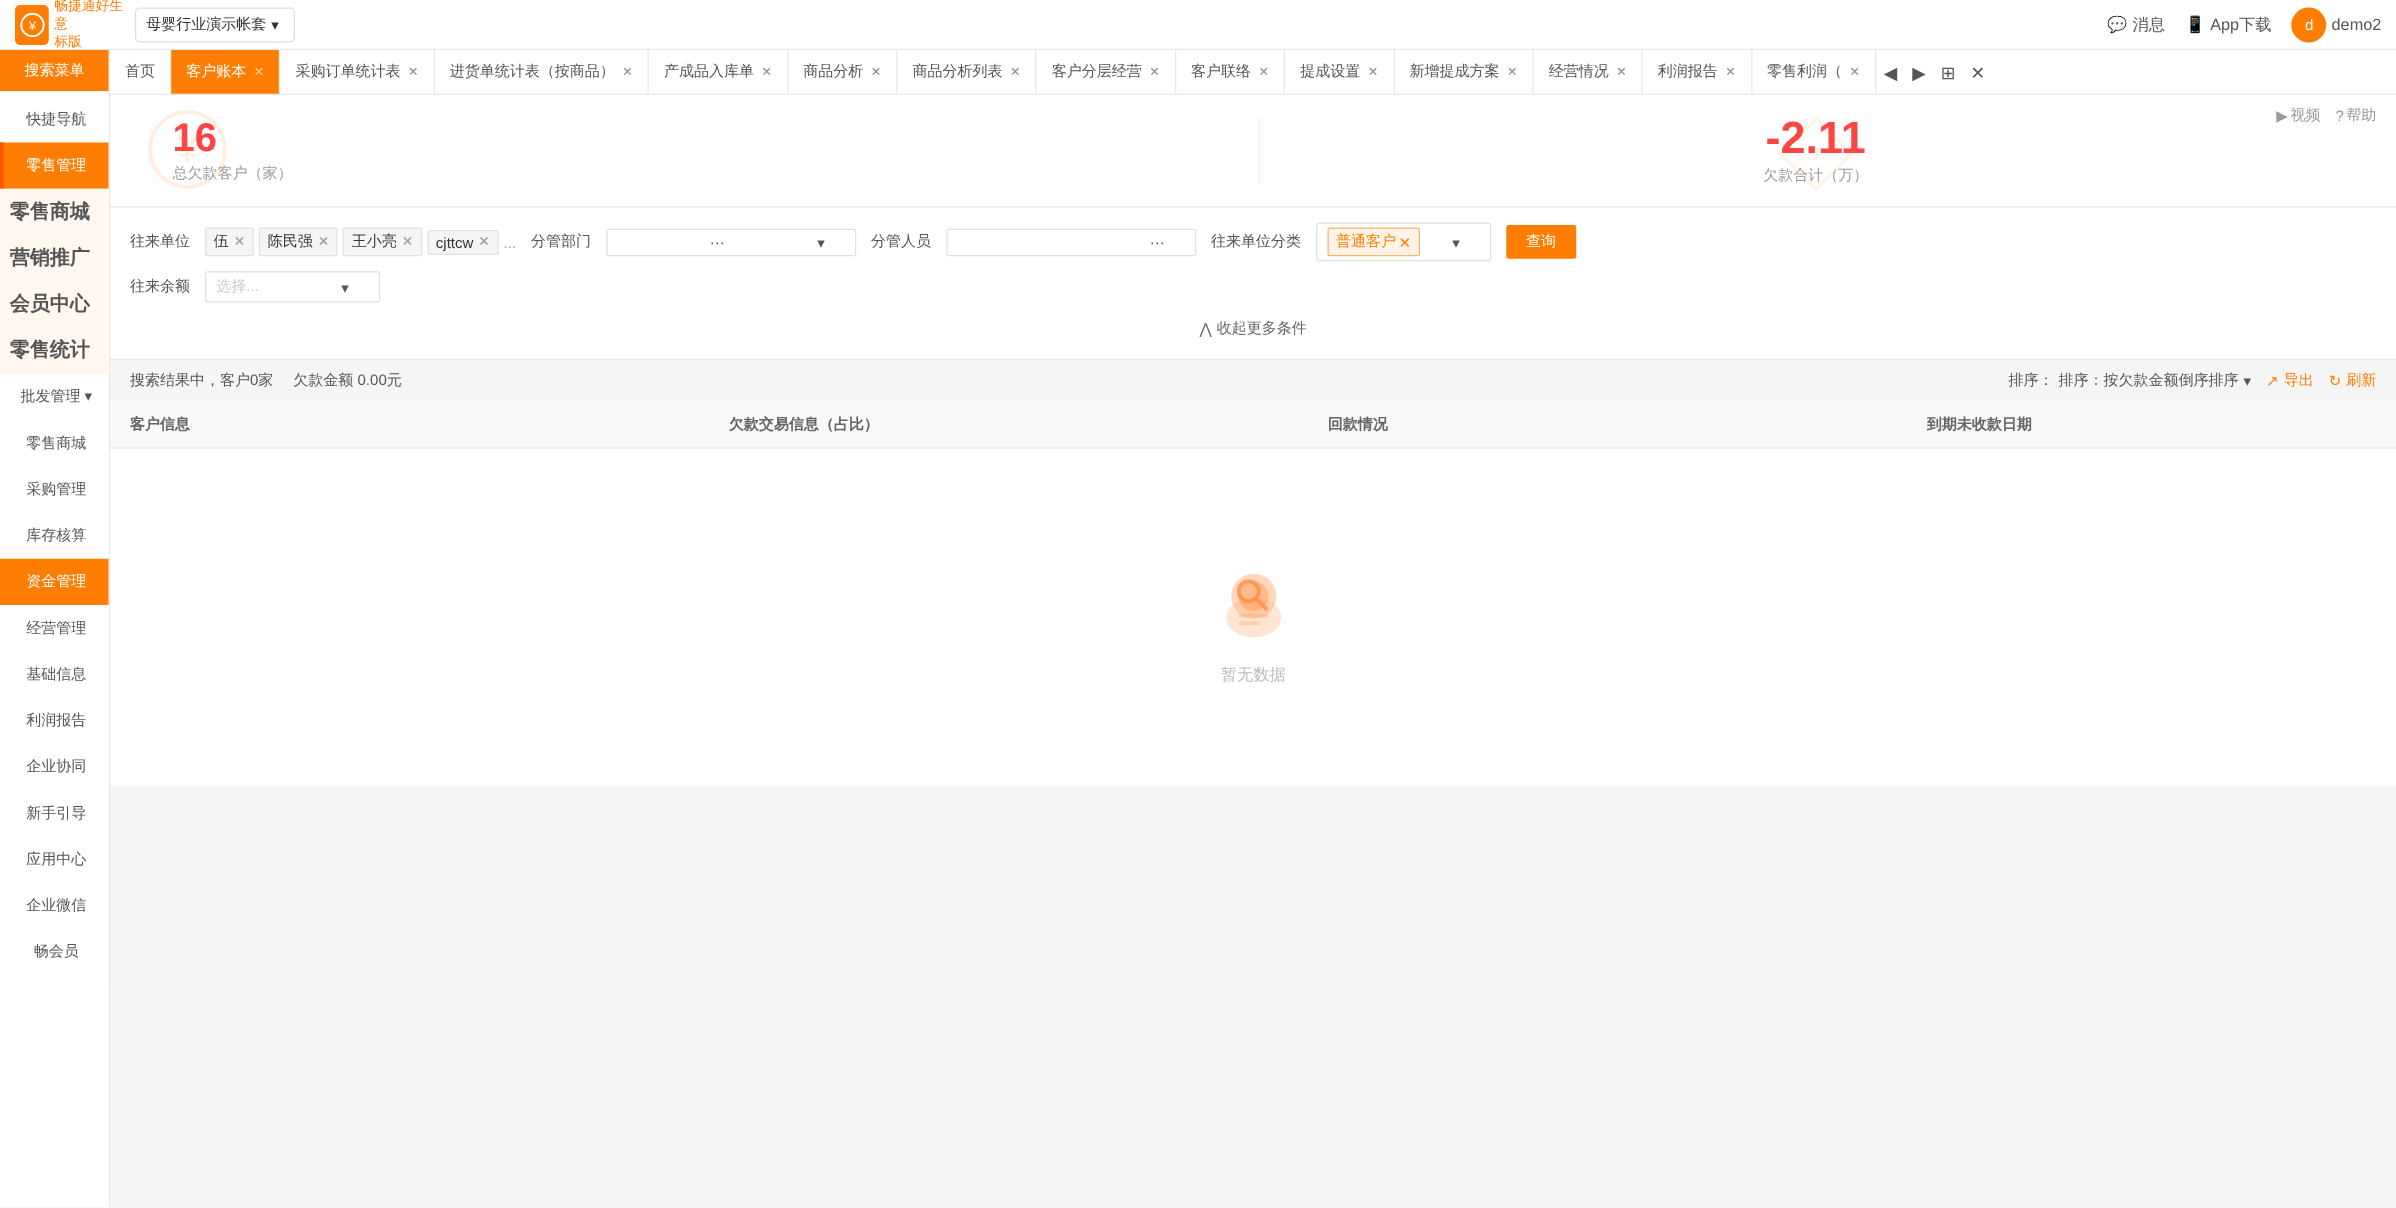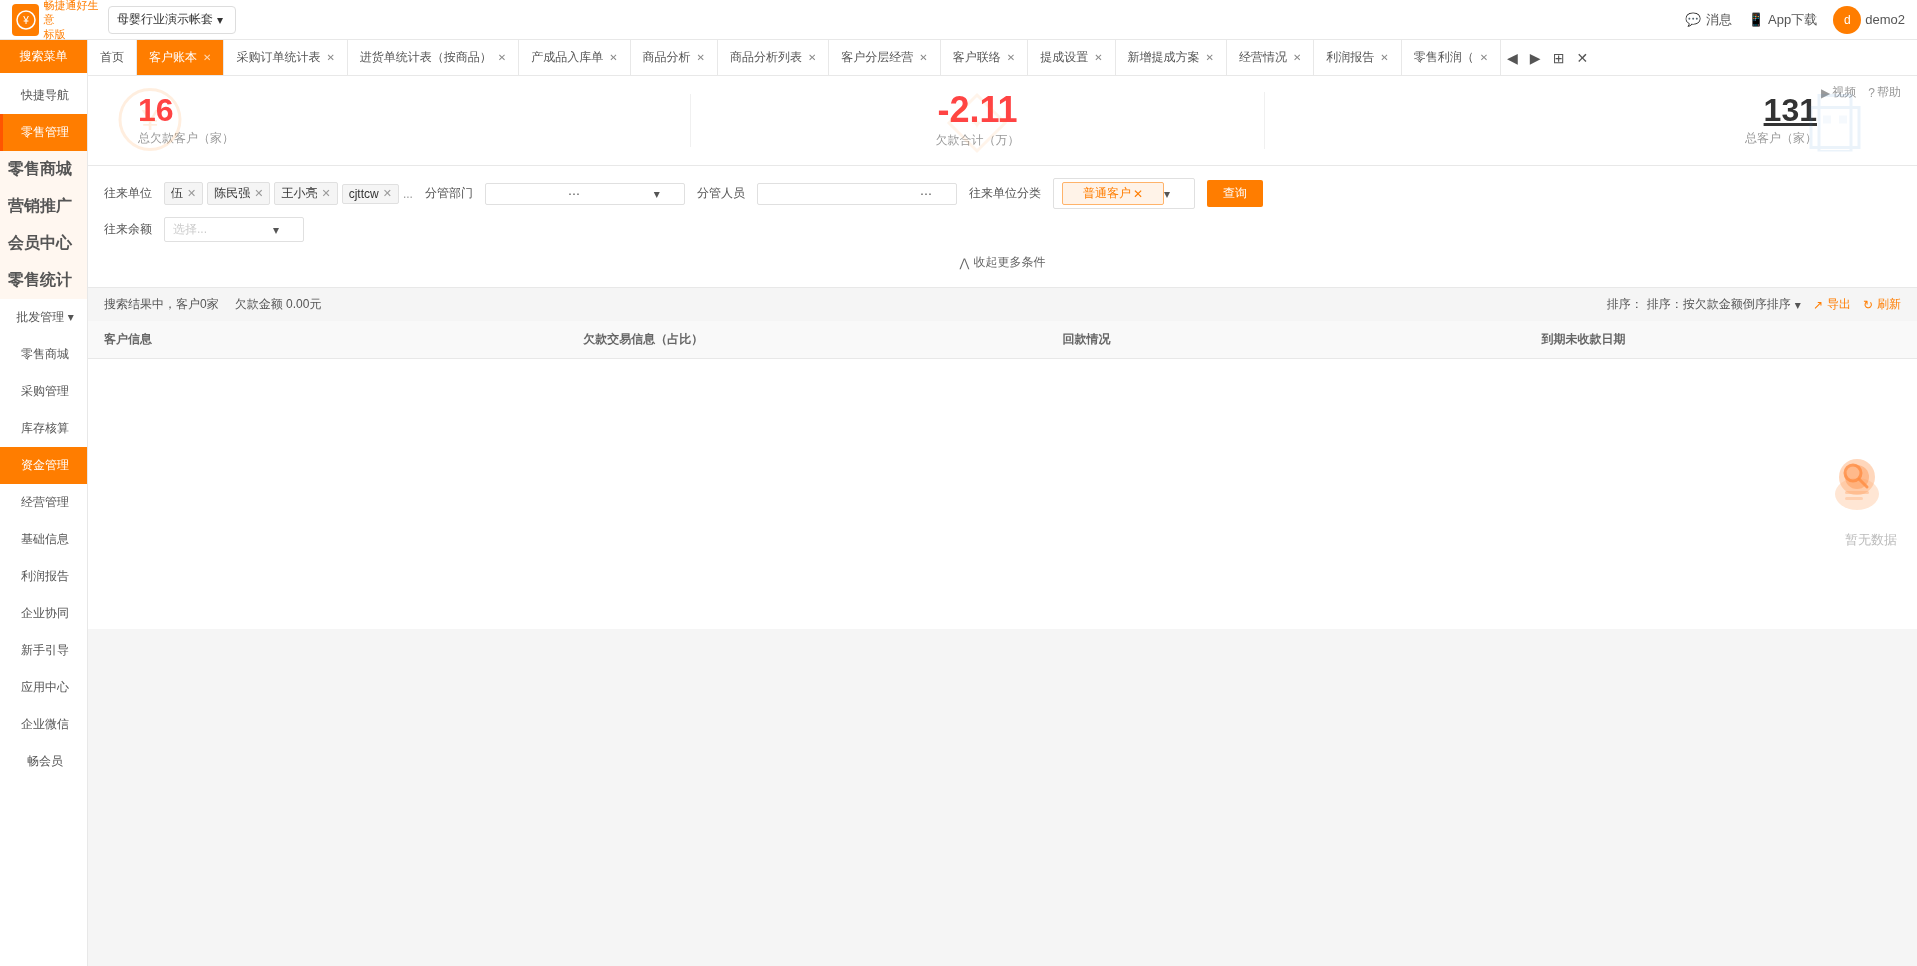--- a/index.html
+++ b/index.html
@@ -77,29 +77,29 @@
 
     
     .data-table { background: #fff; margin: 0; }
     .table-header { display: flex; align-items: center; background: #f9f9f9; border-bottom: 1px solid #e8e8e8; padding: 10px 16px; font-size: 12px; color: #666; font-weight: bold; }
     .col-customer { flex: 2; }
     .col-debt { flex: 2; }
     .col-repay { flex: 2; }
     .col-date { flex: 1.5; }
 
     
-    .empty-state { display: flex; flex-direction: column; align-items: flex-end; justify-content: center; padding: 80px 20px; }
+    .empty-state { display: flex; flex-direction: column; align-items: center; justify-content: center; padding: 80px 20px; }
     .empty-icon { width: 80px; height: 80px; margin-bottom: 12px; }
     .empty-text { font-size: 13px; color: #bbb; }
 
     
     .avatar { width: 28px; height: 28px; border-radius: 50%; background: #ff7d00; display: flex; align-items: center; justify-content: center; color: #fff; font-size: 12px; overflow: hidden; }
 
     
-    .selected-tag { background: #fff3e8; border: 1px solid #ffb36a; border-radius: 2px; padding: 2px 20px; font-size: 12px; display: flex; align-items: center; gap: 2px; color: #ff7d00; }
+    .selected-tag { background: #fff3e8; border: 1px solid #ffb36a; border-radius: 2px; padding: 2px 6px; font-size: 12px; display: flex; align-items: center; gap: 2px; color: #ff7d00; }
   </style>
 </head>
 <body>
 
 <div class="top-bar">
   <div class="logo-area">
     <div class="logo-icon">
       <svg width="20" height="20" viewBox="0 0 20 20" fill="none">
         <circle cx="10" cy="10" r="9" stroke="#fff" stroke-width="1.5"></circle>
         <text x="10" y="14" text-anchor="middle" fill="#fff" font-size="10">¥</text>
@@ -275,33 +275,20 @@
           <div style="position:absolute;left:50%;transform:translateX(-50%);opacity:0.08;top:50%;margin-top:-30px;">
             <svg width="64" height="64" viewBox="0 0 64 64">
               <polygon points="32,4 60,32 32,60 4,32" stroke="#ff7d00" stroke-width="3" fill="none"></polygon>
               <text x="32" y="38" text-anchor="middle" fill="#ff7d00" font-size="16">✦</text>
             </svg>
           </div>
           <div class="stat-value negative" style="color:#f44;font-size:36px;">-2.11</div>
           <div class="stat-label">欠款合计（万）</div>
         </div>
 
-        <div class="stat-item" style="align-items:flex-end;padding-right:80px;">
-
-          <div style="position:absolute;right:30px;top:50%;transform:translateY(-50%);opacity:0.1;">
-            <svg width="64" height="64" viewBox="0 0 64 64">
-              <rect x="8" y="20" width="48" height="40" stroke="#4a90d9" stroke-width="3" fill="none"></rect>
-              <rect x="16" y="8" width="32" height="56" stroke="#4a90d9" stroke-width="3" fill="none"></rect>
-              <rect x="20" y="28" width="8" height="8" fill="#4a90d9" opacity="0.5"></rect>
-              <rect x="36" y="28" width="8" height="8" fill="#4a90d9" opacity="0.5"></rect>
-            </svg>
-          </div>
-          <div class="stat-value bold" style="color:#333;text-decoration:underline;font-size:32px;cursor:pointer;">131</div>
-          <div class="stat-label">总客户（家）</div>
-        </div>
       </div>
 
       <div class="filter-area">
         <div class="filter-row">
           <span class="filter-label">往来单位</span>
           <div class="filter-tags">
             <div class="filter-tag">
               <span>伍</span>
               <span class="remove">✕</span>
             </div>

